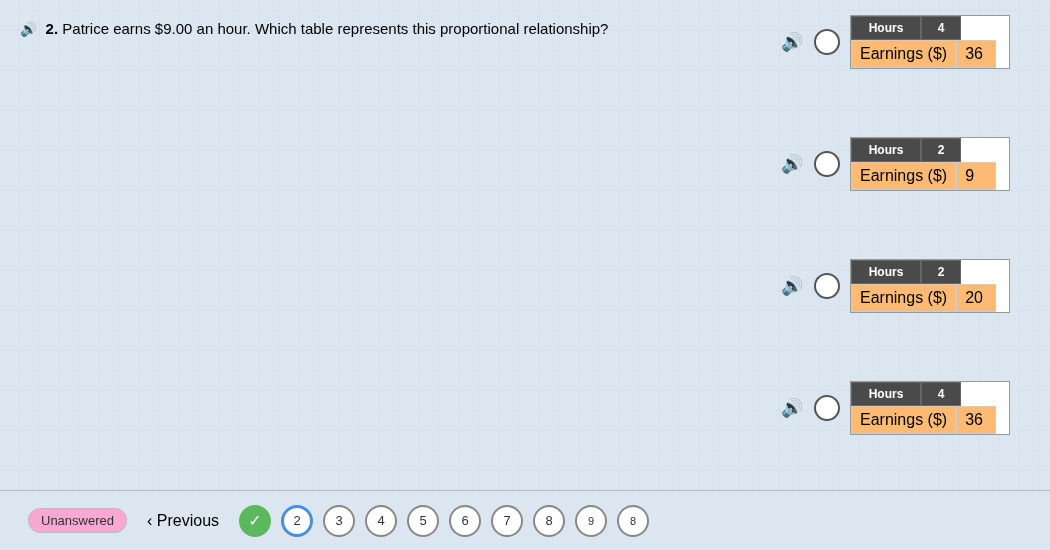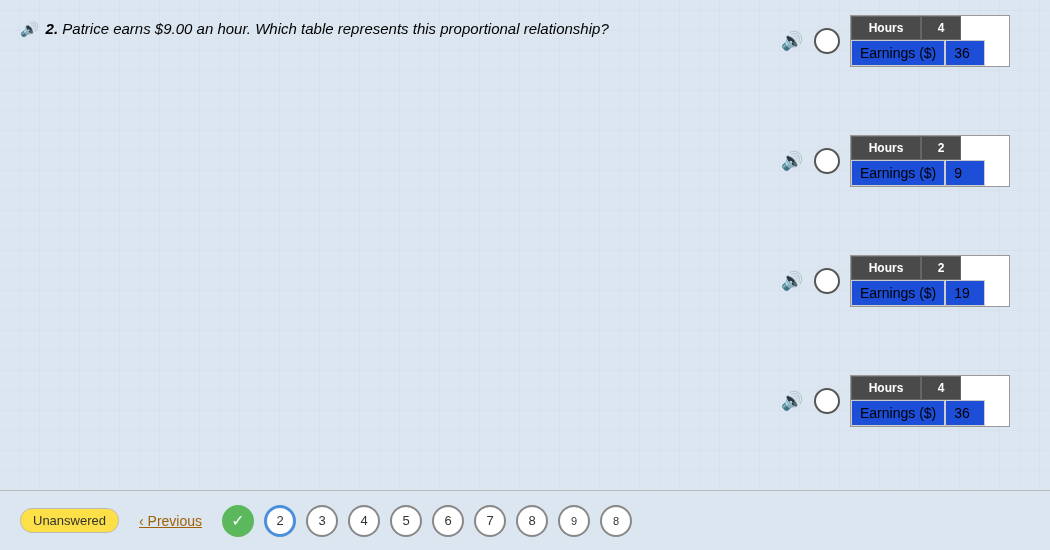--- a/index.html
+++ b/index.html
@@ -35,21 +35,20 @@
       position: absolute;
       top: 10px;
       left: 10px;
       right: 10px;
       bottom: 60px;
     }
 
     .question-number {
       font-size: 15px;
       font-weight: normal;
-      font-style: italic;
     }
 
     
     .options-column {
       position: absolute;
       right: 30px;
       top: 5px;
       display: flex;
       flex-direction: column;
       gap: 68px;
@@ -96,25 +95,25 @@
       border: 1px solid #666;
       min-width: 70px;
       text-align: center;
     }
 
     .table-data-row {
       display: flex;
     }
 
     .table-data-cell {
-      font-size: 14px;
+      font-size: 16px;
       padding: 4px 8px;
       border: 1px solid #ccc;
       min-width: 70px;
-      background: #1d4ed8;
+      background: #fdba74;
       text-align: left;
     }
 
     
     .table-header-cell.extra, .table-data-cell.extra {
       min-width: 40px;
     }
 
     
     .bottom-bar {
@@ -125,36 +124,36 @@
       height: 60px;
       background: #dce6f0;
       display: flex;
       align-items: center;
       padding: 0 20px;
       gap: 10px;
       border-top: 1px solid #bbb;
     }
 
     .unanswered-badge {
-      background: #fde047;
+      background: #f9a8d4;
       border: 1px solid #bbb;
       border-radius: 12px;
       padding: 4px 12px;
       font-size: 13px;
       color: #333;
+      margin-left: 8px;
     }
 
     .prev-button {
       background: none;
       border: none;
-      font-size: 14px;
-      color: #a16207;
+      font-size: 16px;
+      color: #000000;
       cursor: pointer;
       padding: 6px 10px;
-      text-decoration: underline;
     }
 
     .nav-circle {
       width: 32px;
       height: 32px;
       border-radius: 50%;
       border: 2px solid #888;
       background: white;
       display: flex;
       align-items: center;
@@ -235,21 +234,21 @@
       <div class="option-row">
         <span class="sound-icon">🔊</span>
         <div class="radio-circle"></div>
         <div class="table-container">
           <div class="table-header-row">
             <div class="table-header-cell">Hours</div>
             <div class="table-header-cell extra">2</div>
           </div>
           <div class="table-data-row">
             <div class="table-data-cell">Earnings ($)</div>
-            <div class="table-data-cell extra">19</div>
+            <div class="table-data-cell extra">20</div>
           </div>
         </div>
       </div>
 
       <div class="option-row">
         <span class="sound-icon">🔊</span>
         <div class="radio-circle"></div>
         <div class="table-container">
           <div class="table-header-row">
             <div class="table-header-cell">Hours</div>

